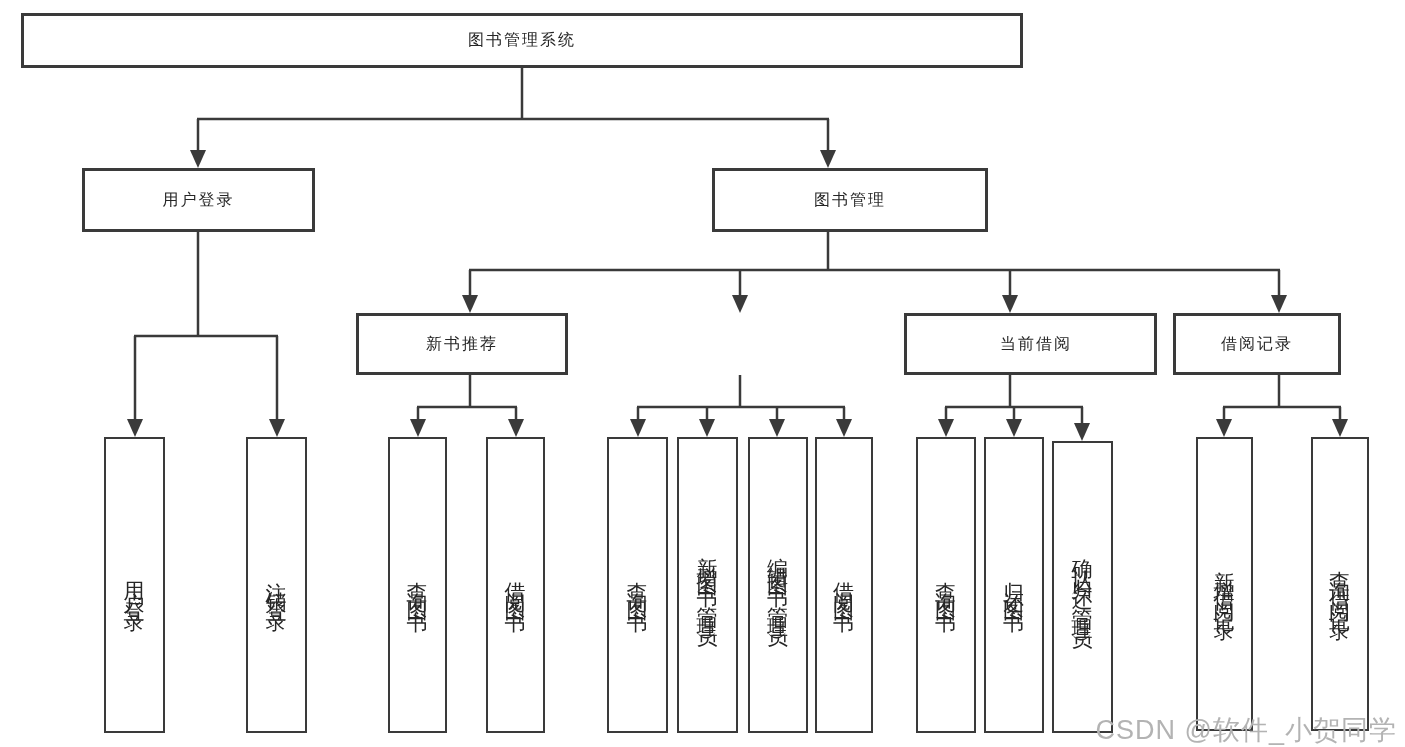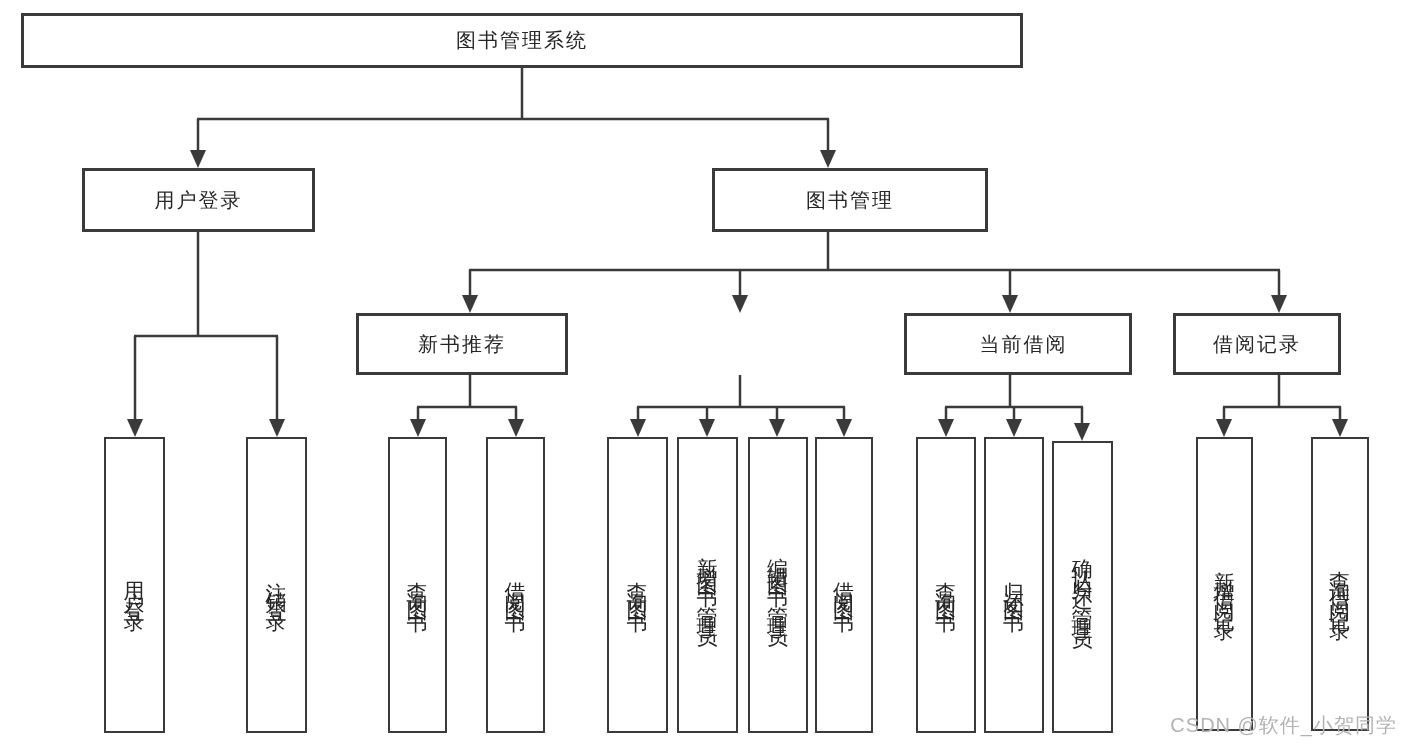--- a/index.html
+++ b/index.html
@@ -19,62 +19,62 @@
   }
   .node {
     position: absolute;
     box-sizing: border-box;
     background: #ffffff;
     border: 3px solid #3a3a3a;
     color: #262626;
     display: flex;
     align-items: center;
     justify-content: center;
-    font-size: 20px;
+    font-size: 16px;
     letter-spacing: 2px;
     white-space: nowrap;
     z-index: 2;
   }
   .leaf {
     border-width: 2.5px;
     writing-mode: vertical-rl;
     text-orientation: mixed;
     letter-spacing: 10px;
     font-size: 21px;
     line-height: 1;
   }
   
   .n-root  { left: 21px;  top: 13px;  width: 1002px; height: 55px; }
   
   .n-l2a   { left: 82px;  top: 168px; width: 233px;  height: 64px; }
   .n-l2b   { left: 712px; top: 168px; width: 276px;  height: 64px; }
   
   .n-l3a   { left: 356px;  top: 313px; width: 212px; height: 62px; }
   .n-l3b   { left: 634px;  top: 313px; width: 212px; height: 62px; }
-  .n-l3c   { left: 904px;  top: 313px; width: 228px; height: 62px; padding-left: 11px; }
+  .n-l3c   { left: 904px;  top: 313px; width: 253px; height: 62px; padding-left: 11px; }
   .n-l3d   { left: 1173px; top: 313px; width: 168px; height: 62px; }
   
   .n-u1 { left: 104px;  top: 437px; width: 61px; height: 296px; }
   .n-u2 { left: 246px;  top: 437px; width: 61px; height: 296px; }
   .n-n1 { left: 388px;  top: 437px; width: 59px; height: 296px; }
   .n-n2 { left: 486px;  top: 437px; width: 59px; height: 296px; }
   .n-b1 { left: 607px;  top: 437px; width: 61px; height: 296px; }
   .n-b2 { left: 677px;  top: 437px; width: 61px; height: 296px; }
   .n-b3 { left: 748px;  top: 437px; width: 60px; height: 296px; }
   .n-b4 { left: 815px;  top: 437px; width: 58px; height: 296px; }
   .n-c1 { left: 916px;  top: 437px; width: 60px; height: 296px; }
   .n-c2 { left: 984px;  top: 437px; width: 60px; height: 296px; }
   .n-c3 { left: 1052px; top: 441px; width: 61px; height: 292px; }
   .n-r1 { left: 1196px; top: 437px; width: 57px; height: 294px; }
   .n-r2 { left: 1311px; top: 437px; width: 58px; height: 294px; }
   #watermark {
     position: absolute;
     right: 8px;
     top: 712px;
-    font-size: 20px;
+    font-size: 27px;
     letter-spacing: 1px;
     color: #b3b3b3;
     z-index: 5;
     white-space: nowrap;
   }
   line, polyline { stroke: #3a3a3a; stroke-width: 2.5; fill: none; }
   polygon { fill: #3a3a3a; stroke: none; }
 </style>
 </head>
 <body>

